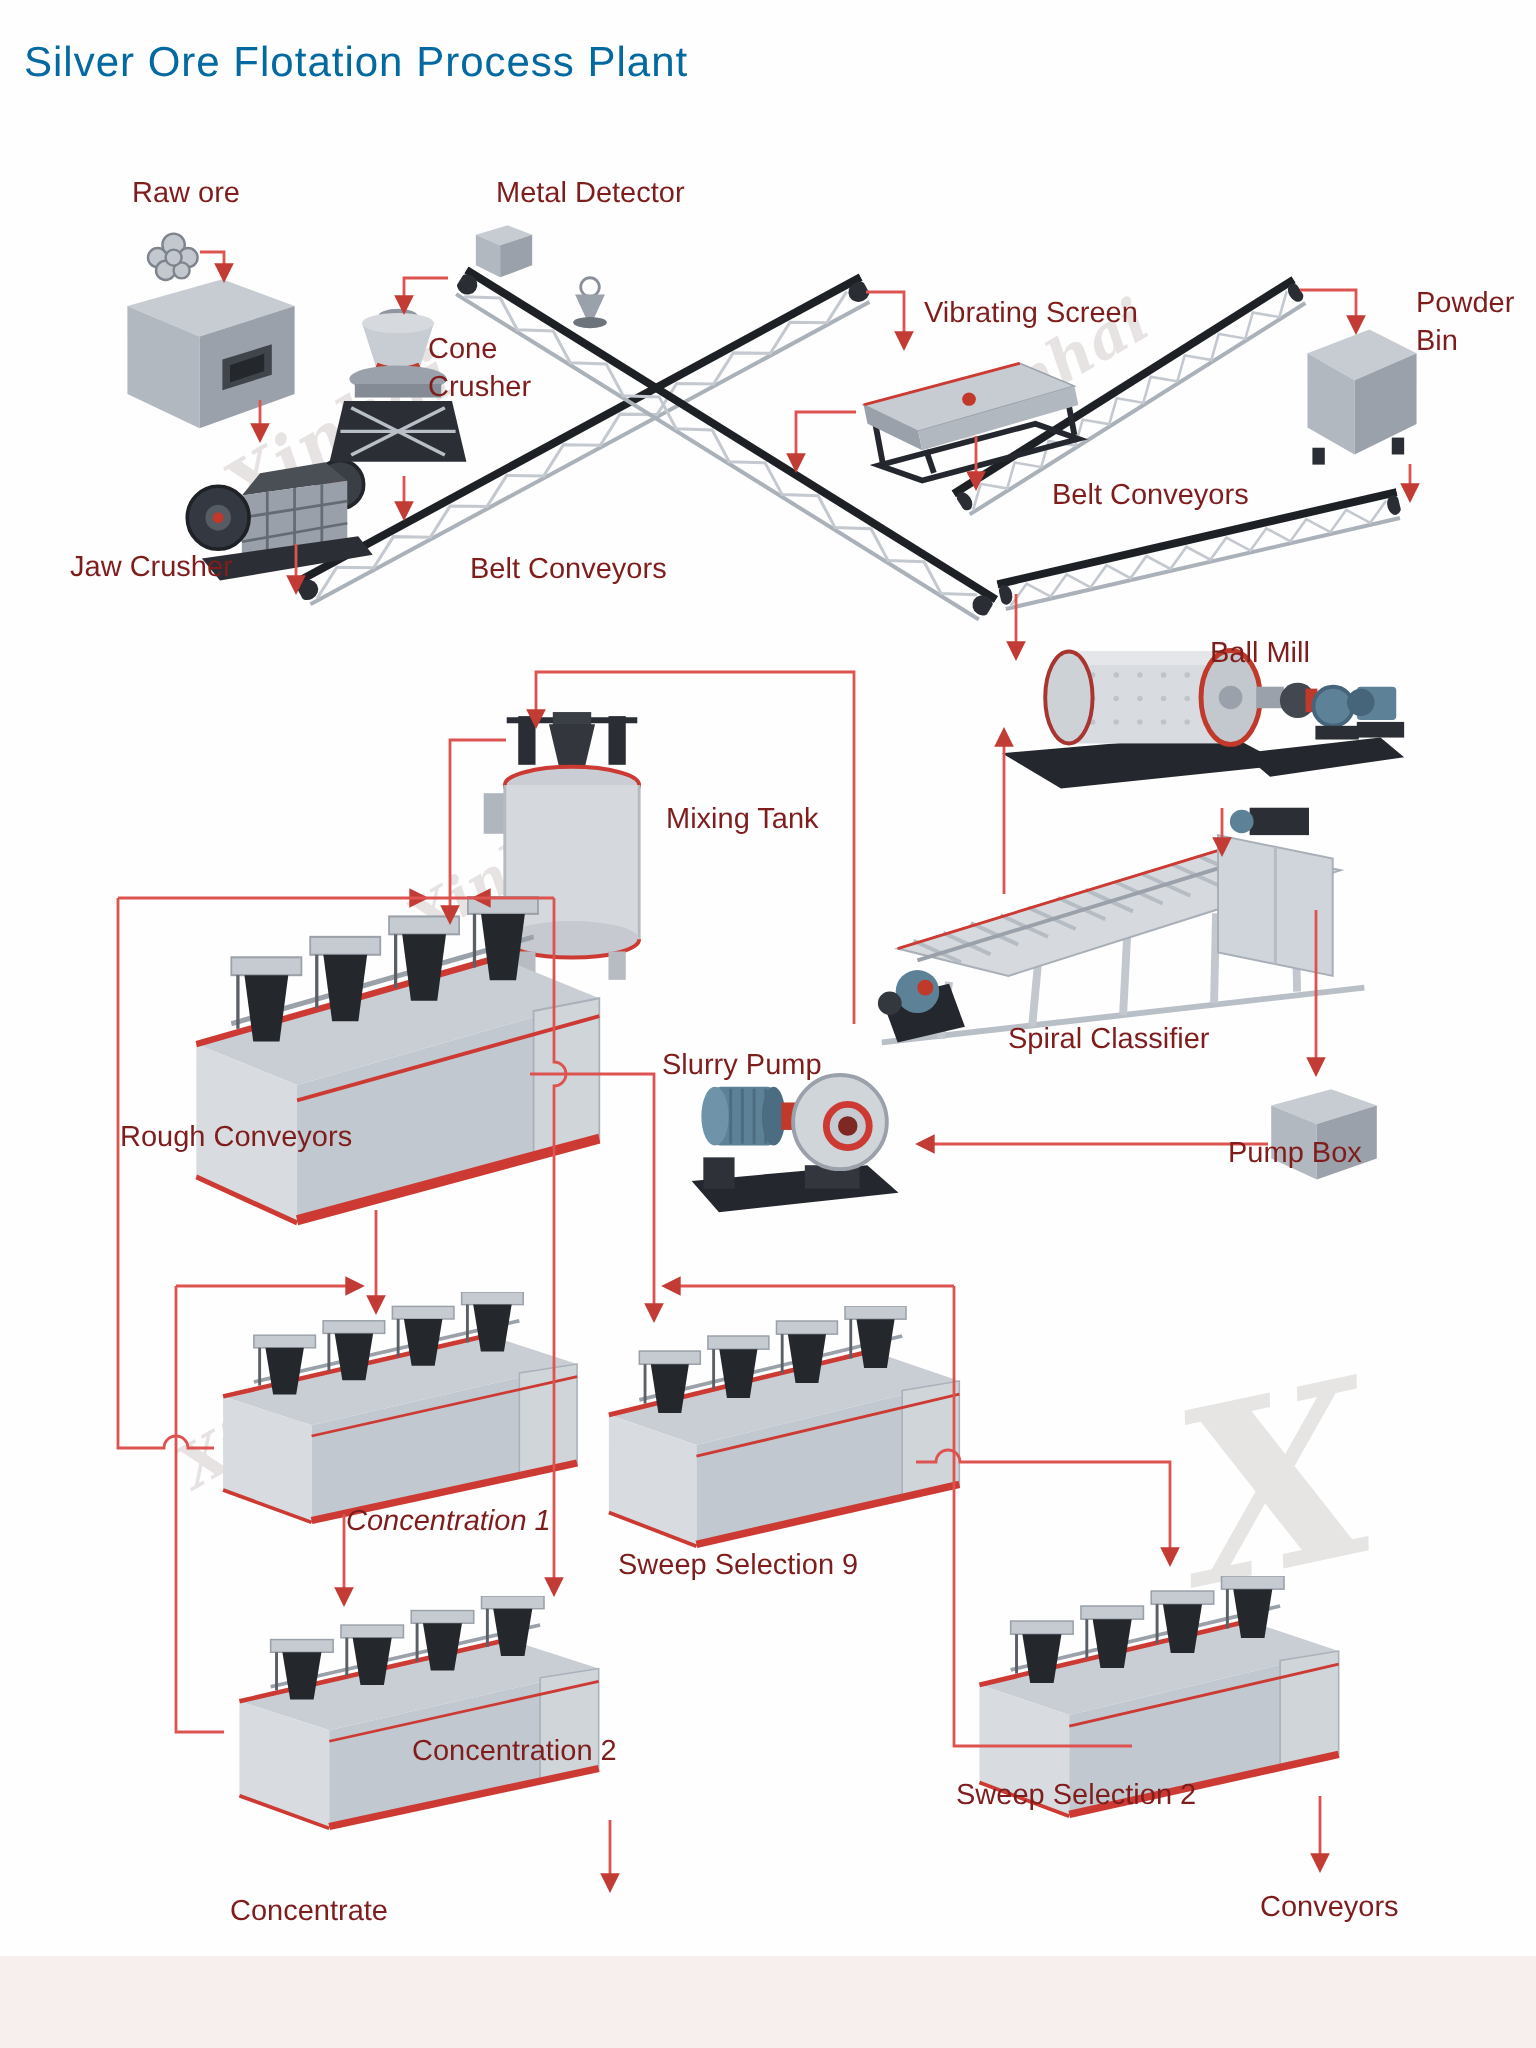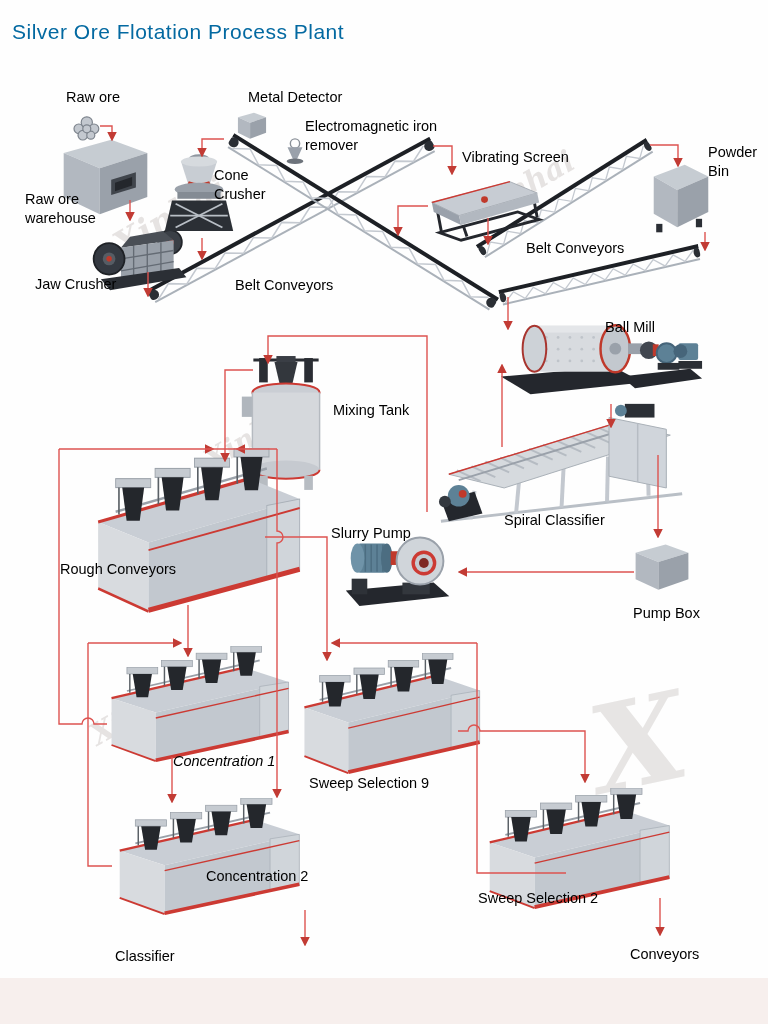--- a/index.html
+++ b/index.html
@@ -5,21 +5,21 @@
   html,body{margin:0;padding:0;background:#e8e8e8;}
   .stage{position:relative;width:768px;height:1024px;background:#fefefe;overflow:hidden;
          font-family:"Liberation Sans", sans-serif;}
   .band{position:absolute;left:0;top:978px;width:768px;height:46px;background:#f7efed;z-index:0;}
   .wm{position:absolute;z-index:0;color:rgba(175,165,162,0.30);font-family:"DejaVu Serif", serif;
       font-style:italic;font-weight:bold;transform:rotate(-30deg);white-space:nowrap;user-select:none;}
   .wm.big{font-size:120px;color:rgba(205,199,197,0.45);transform:rotate(-12deg);}
   svg.plant{position:absolute;left:0;top:0;z-index:1;}
   .ttl{position:absolute;left:12px;top:20px;width:768px;text-align:left;font-size:21px;
        color:#0369a1;z-index:2;letter-spacing:0.5px;}
-  .lbl{position:absolute;font-size:14.5px;line-height:1.32;color:#000000;z-index:2;white-space:nowrap;}
+  .lbl{position:absolute;font-size:14.5px;line-height:1.32;color:#7f1d1d;z-index:2;white-space:nowrap;}
   .lbl.wrap{white-space:normal;}
 </style>
 </head>
 <body>
 
 <div class="stage">
 
   <div class="wm" style="left:108px;top:196px;font-size:34px;">Xinhai</div>
   <div class="wm" style="left:470px;top:168px;font-size:30px;">Xinhai</div>
   <div class="wm" style="left:200px;top:420px;font-size:28px;">Xinhai</div>
@@ -317,33 +317,31 @@
       <path d="M458,731 H468 A6,6 0 0 1 480,731 H585 V781" marker-end="url(#ah)"></path>
       <path d="M172,757 V801" marker-end="url(#ah)"></path>
       <path d="M305,910 V944" marker-end="url(#ah)"></path>
       <path d="M660,898 V934" marker-end="url(#ah)"></path>
     </g>
   </svg>
 
   <div class="ttl">Silver Ore Flotation Process Plant</div>
   <div class="lbl" style="left:66px;top:88px;">Raw ore</div>
   <div class="lbl" style="left:248px;top:88px;">Metal Detector</div>
-  <div class="lbl wrap" style="left:305px;top:117px;width:135px;">Electromagnetic iron remover</div>
   <div class="lbl" style="left:462px;top:148px;">Vibrating Screen</div>
   <div class="lbl wrap" style="left:708px;top:143px;width:66px;">Powder Bin</div>
   <div class="lbl wrap" style="left:214px;top:166px;width:70px;">Cone Crusher</div>
-  <div class="lbl wrap" style="left:25px;top:190px;width:100px;">Raw ore warehouse</div>
   <div class="lbl" style="left:526px;top:239px;">Belt Conveyors</div>
   <div class="lbl" style="left:35px;top:275px;">Jaw Crusher</div>
   <div class="lbl" style="left:235px;top:276px;">Belt Conveyors</div>
   <div class="lbl" style="left:605px;top:318px;text-align:right;">Ball Mill</div>
   <div class="lbl" style="left:333px;top:391px;margin-top:10px;">Mixing Tank</div>
   <div class="lbl" style="left:504px;top:511px;">Spiral Classifier</div>
   <div class="lbl" style="left:331px;top:524px;">Slurry Pump</div>
-  <div class="lbl" style="left:614px;top:604px;margin-left:19px;">Pump Box</div>
+  <div class="lbl" style="left:614px;top:568px;">Pump Box</div>
   <div class="lbl" style="left:60px;top:560px;">Rough Conveyors</div>
   <div class="lbl" style="left:173px;top:752px;font-style:italic;">Concentration 1</div>
   <div class="lbl" style="left:309px;top:774px;">Sweep Selection 9</div>
   <div class="lbl" style="left:206px;top:867px;">Concentration 2</div>
   <div class="lbl" style="left:478px;top:889px;">Sweep Selection 2</div>
-  <div class="lbl" style="left:115px;top:947px;">Classifier</div>
+  <div class="lbl" style="left:115px;top:947px;">Concentrate</div>
   <div class="lbl" style="left:630px;top:945px;">Conveyors</div>
 </div>
 
 </body></html>

